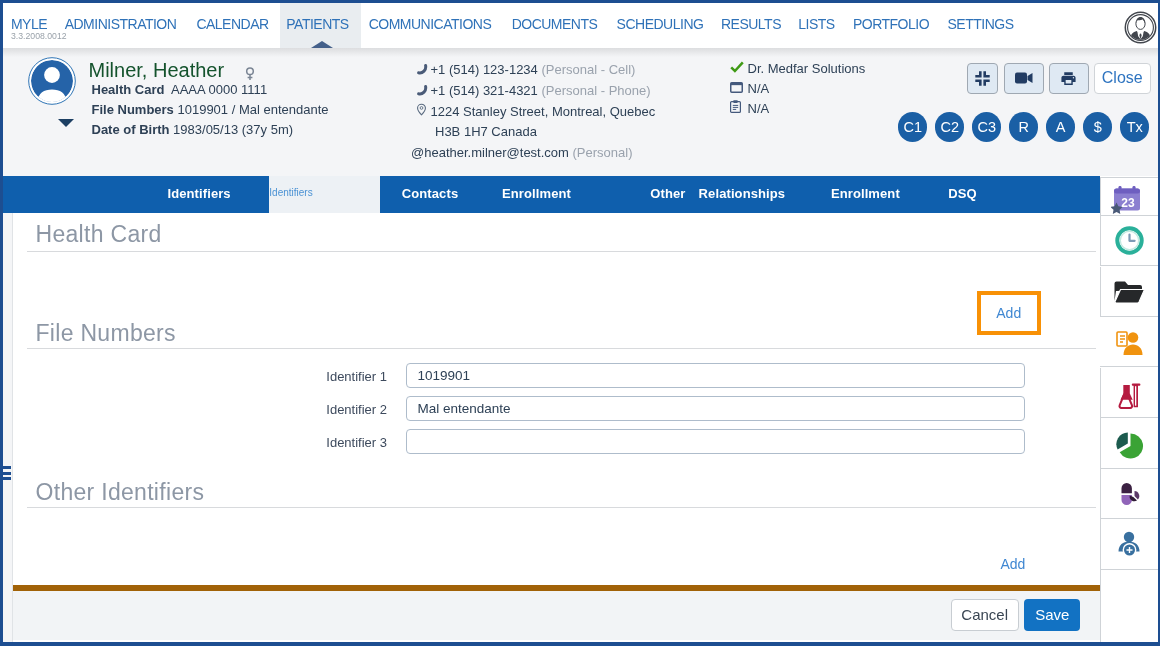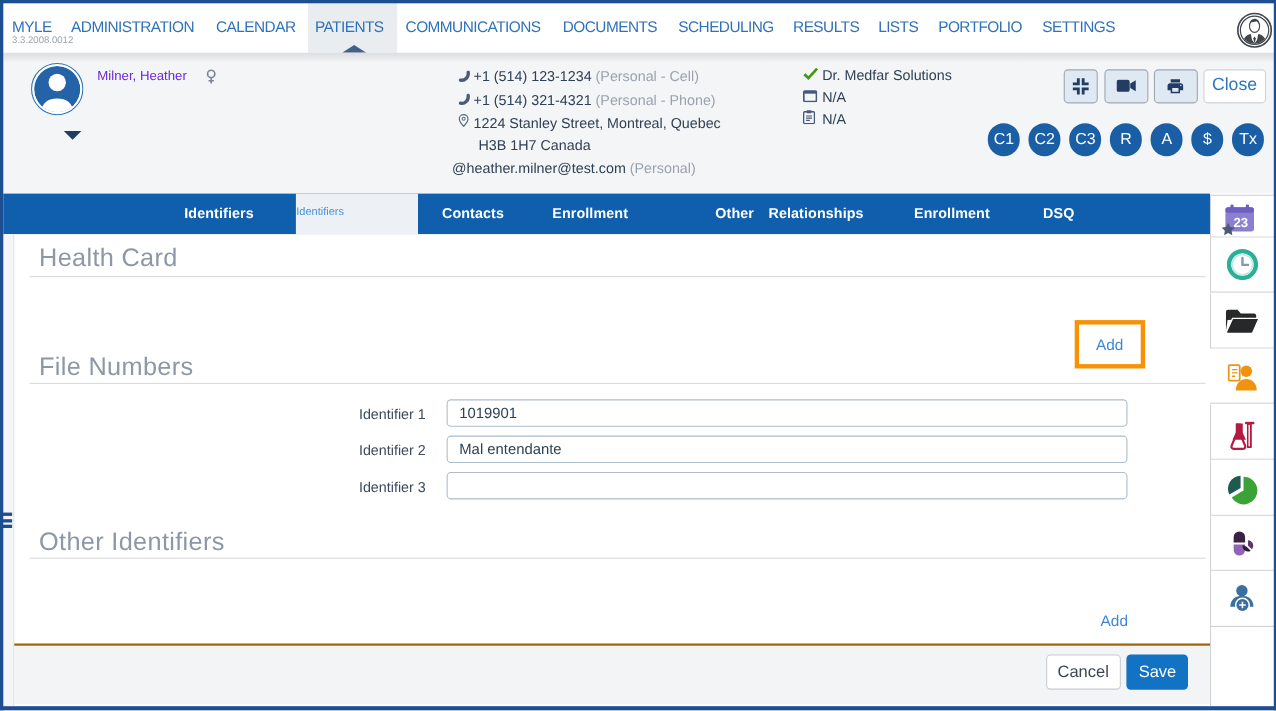--- a/index.html
+++ b/index.html
@@ -14,21 +14,21 @@
 
 #nav { left:2.5px; top:3px; width:1155px; height:45px; background:#fff; }
 #nav .mi { position:absolute; top:12.5px; font-size:14px; letter-spacing:-0.5px; color:#2f72b8; transform:translateX(-50%); white-space:nowrap; }
 #ver { position:absolute; left:8.5px; top:27.5px; font-size:8.7px; color:#9aa2aa; letter-spacing:0;}
 #ptab { position:absolute; left:277.5px; top:0; width:80.5px; height:45px; background:#e9edf0; }
 #ptri { position:absolute; left:308px; top:38px; width:0; height:0; border-left:11.5px solid transparent; border-right:11.5px solid transparent; border-bottom:7px solid #44608a; }
 
 #phead { left:2.5px; top:48px; width:1155px; height:128px; background:#f4f5f7; }
 #phead .shadow { position:absolute; left:0; top:0; width:100%; height:9px; background:linear-gradient(#dcdddf,#f4f5f7); }
 .gry { color:#9aa2ad;text-align:center; }
-#pname { position:absolute; left:86px; top:11px; font-size:12px; color:#6d28d9; }
+#pname { position:absolute; left:86px; top:11px; font-size:20px; color:#14532d; }
 #pcol1 { position:absolute; left:89px; top:32px; line-height:20px; font-size:13px; color:#2e4156; }
 #pcol1 b { font-weight:bold; }
 #pcol2 { position:absolute; left:413px; top:12px; line-height:20.8px; font-size:13px; color:#2e4156; }
 #pcol3 { position:absolute; left:727px; top:11.3px; line-height:20px; font-size:13px; color:#2e4156; }
 .hbtn { position:absolute; top:14.5px; height:31px; background:#dfe9f3; border:1px solid #9fa8b2; border-radius:4px; display:flex; align-items:center; justify-content:center; }
 #closeb { position:absolute; left:1091px; top:14.5px; width:57.5px; height:31px; background:#fff; border:1px solid #d0d4d8; border-radius:4px; color:#2e74c0; font-size:16px; display:flex; align-items:center; justify-content:center; }
 .circ { position:absolute; top:64.3px; width:29.4px; height:29.4px; border-radius:50%; background:#1a5fa5; color:#fff; font-size:14.5px; display:flex; align-items:center; justify-content:center; }
 
 #tabbar { left:2.5px; top:176px; width:1097.5px; height:37px; background:#0f5fad; }
 #tabbar .tab { position:absolute; top:10px; font-size:13px; font-weight:bold; color:#fff; letter-spacing:0.1px; transform:translateX(-50%); white-space:nowrap;}
@@ -38,21 +38,21 @@
 #content { left:2.5px; top:213px; width:1097.5px; height:371.7px; background:#fff; }
 #gutter { position:absolute; left:0; top:0; width:10.2px; height:428.5px; background:#f4f5f7; border-right:1px solid #e0e3e6; }
 .h2 { position:absolute; left:33px; font-size:23px; font-weight:400; color:#8d97a5; letter-spacing:0.3px; }
 .rule { position:absolute; left:24.5px; width:1069px; height:1px; background:#d8dadd; }
 #addbox { position:absolute; left:974px; top:78px; width:64.5px; height:44px; border:4px solid #f89106; display:flex; align-items:center; justify-content:center; }
 .addlink { color:#3f87d2; font-size:14px; }
 .flabel { position:absolute; width:200px; text-align:right; font-size:13px; color:#3d4a5d; }
 .finput { position:absolute; left:403px; width:619.5px; height:25.5px; border:1px solid #aebccb; border-radius:4px; background:#fff; font-size:13.5px; color:#2e4156; padding:0 0 0 11px; display:flex; align-items:center; }
 #addlink2 { position:absolute; left:998px; top:343px; font-size:14px; color:#3f87d2; }
 
-#footer { left:13.2px; top:584.7px; width:1087.8px; height:55.6px; background:#f2f4f6; border-top:2px solid #a16207; }
+#footer { left:13.2px; top:584.7px; width:1087.8px; height:55.6px; background:#f2f4f6; border-top:6px solid #a16207; }
 #cancelb { position:absolute; left:937.5px; top:8px; width:68px; height:32px; background:#fff; border:1px solid #c8cdd2; border-radius:4px; color:#3a4653; font-size:15px; display:flex; align-items:center; justify-content:center; }
 #saveb { position:absolute; left:1010.8px; top:8px; width:56.5px; height:32px; background:#1272c3; border-radius:4px; color:#fff; font-size:15px; display:flex; align-items:center; justify-content:center; }
 
 #sidebar { left:1100px; top:176px; width:57.5px; height:466.5px; background:#fff; }
 .scell { position:absolute; left:0; width:57.5px; background:#fff; border-left:1px solid #cfd3d7; border-bottom:1px solid #cfd3d7; display:flex; align-items:center; justify-content:center; }
 .scell.first { border-top:1px solid #cfd3d7; }
 .scell.active { border-left:none; }
 .scell.last { border-bottom:none; }
 
 #grip { left:0; top:466px; width:11px; height:15px; z-index:60; }
@@ -108,20 +108,25 @@
       <circle cx="24" cy="24" r="21" fill="#2563a8"></circle>
       <circle cx="24" cy="18" r="7.9" fill="#fff"></circle>
       <path d="M9 45.5 c1.2-9.5 6.8-13 15-13 s13.8 3.5 15 13 z" fill="#fff"></path>
     </g>
   </svg>
   <div style="position:absolute;left:55.5px;top:71px;width:0;height:0;border-left:8.5px solid transparent;border-right:8.5px solid transparent;border-top:8px solid #1c3f63;"></div>
   <div id="pname">Milner, Heather&nbsp; <svg width="10" height="14" viewBox="0 0 10 14" style="margin-left:10px;position:relative;top:3.5px;">
         <circle cx="5" cy="4.2" r="3.3" fill="none" stroke="#7a8594" stroke-width="1.5"></circle>
         <path d="M5 7.5 V13 M2.6 10.4 H7.4" fill="none" stroke="#7a8594" stroke-width="1.5"></path>
       </svg></div>
+  <div id="pcol1">
+    <b>Health Card</b>&nbsp; AAAA 0000 1111<br>
+    <b>File Numbers</b> 1019901 / Mal entendante<br>
+    <b>Date of Birth</b> 1983/05/13 (37y 5m)
+  </div>
   <div id="pcol2">
     <span><svg width="12" height="11" viewBox="0 0 12 11" style="margin-right:3px;position:relative;top:1px;">
           <path d="M9.6 1.6 C10 3.8 9.5 5.6 8 7.1 C6.5 8.6 4.6 9.3 2.6 8.8" fill="none" stroke="#4a5b78" stroke-width="3" stroke-linecap="round"></path>
         </svg>+1 (514) 123-1234 <span class="gry">(Personal - Cell)</span></span><br>
     <span><svg width="12" height="11" viewBox="0 0 12 11" style="margin-right:3px;position:relative;top:1px;">
           <path d="M9.6 1.6 C10 3.8 9.5 5.6 8 7.1 C6.5 8.6 4.6 9.3 2.6 8.8" fill="none" stroke="#4a5b78" stroke-width="3" stroke-linecap="round"></path>
         </svg>+1 (514) 321-4321 <span class="gry">(Personal - Phone)</span></span><br>
     <span><svg width="11" height="13" viewBox="0 0 24 26" style="margin-right:4px;">
           <path d="M12 1.5 C7.2 1.5 3.4 5.3 3.4 9.6 c0 6.2 8.6 14.9 8.6 14.9 s8.6-8.7 8.6-14.9 C20.6 5.3 16.8 1.5 12 1.5 z" fill="none" stroke="#5a6b80" stroke-width="2.4"></path>
           <circle cx="12" cy="9.6" r="3" fill="none" stroke="#5a6b80" stroke-width="2"></circle>

